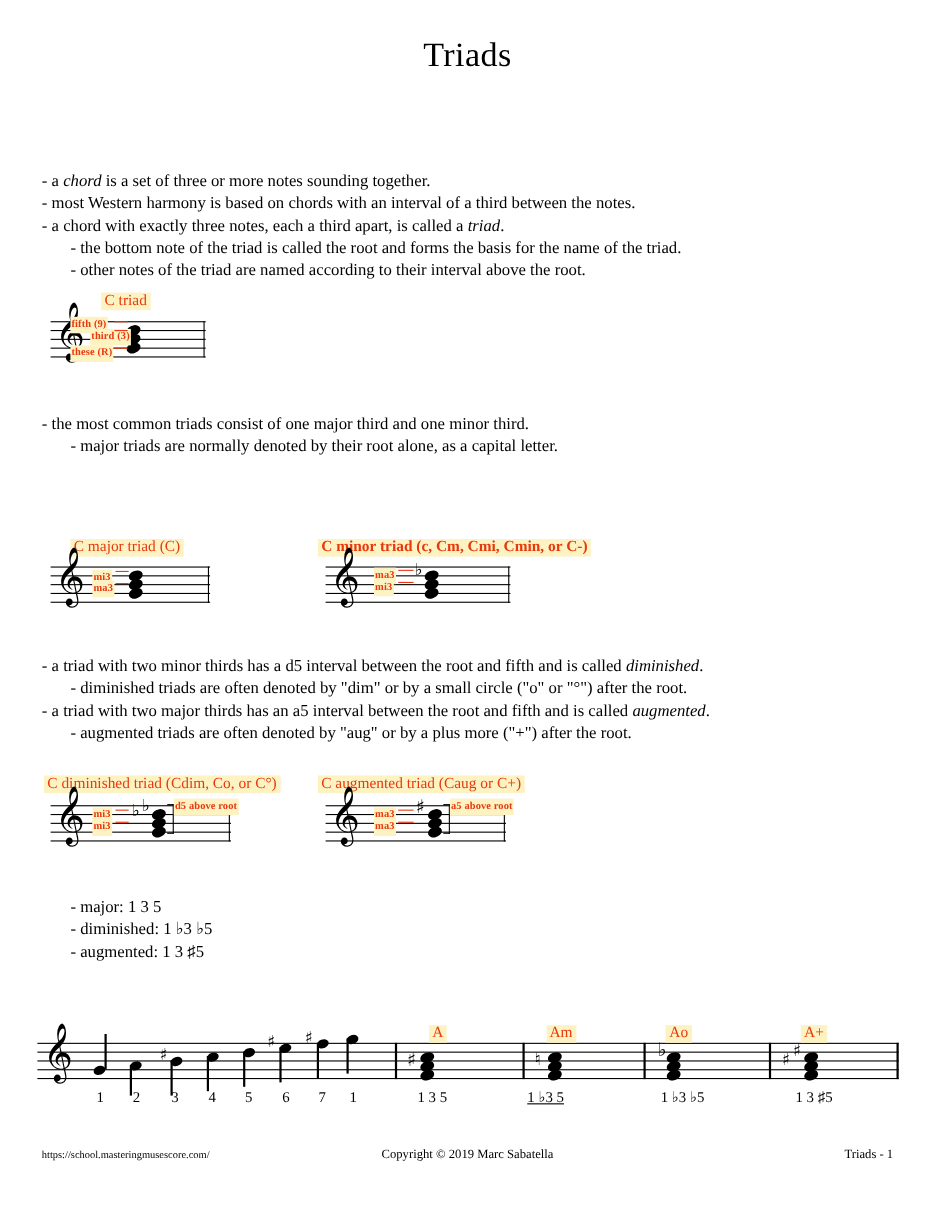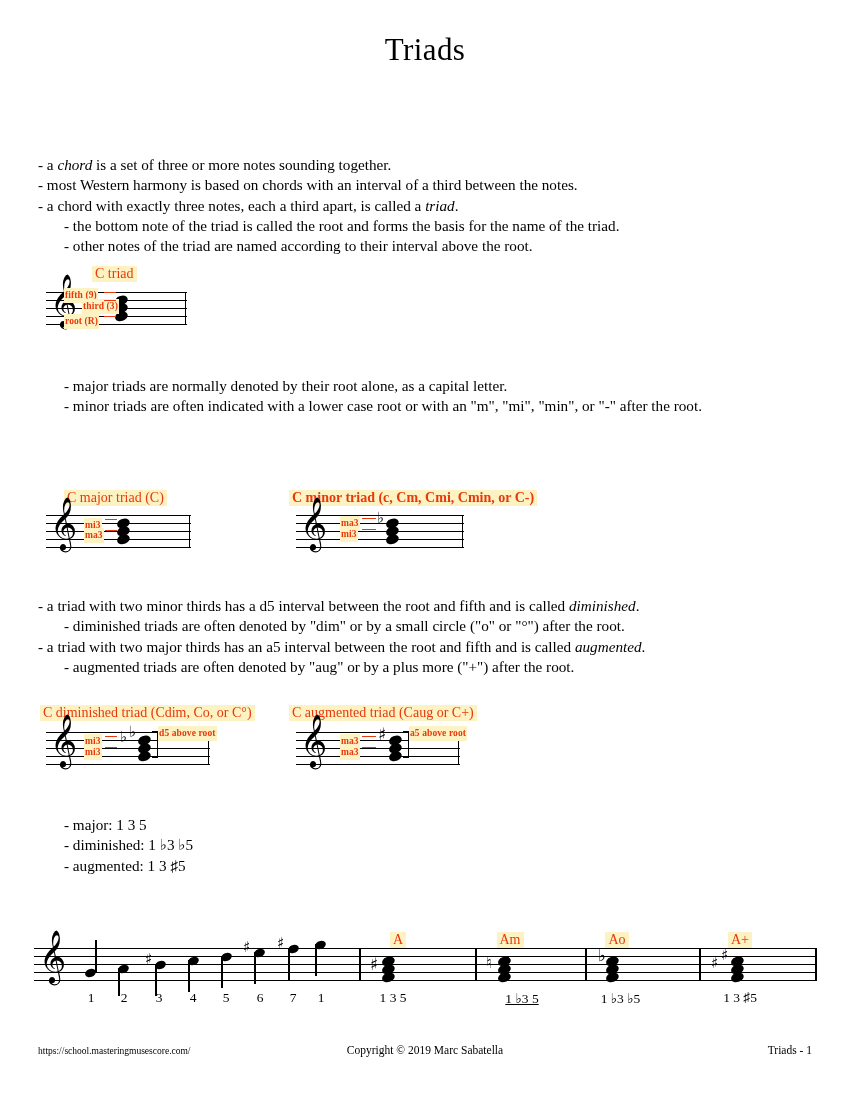--- a/index.html
+++ b/index.html
@@ -116,27 +116,27 @@
     <div class="clef" style="left:50px;top:277px;font-size:46px;">𝄞</div>
 
     <div class="nh big" style="left:115px;top:295.5px;"></div>
     <div class="nh big" style="left:115px;top:303.5px;"></div>
     <div class="nh big" style="left:115px;top:311.5px;"></div>
 
     <div style="position:absolute;left:64px;top:284px;"><span class="hl sm">fifth (9)</span></div>
     <div class="leadline" style="left:104px;top:292px;width:12px;"></div>
     <div style="position:absolute;left:82px;top:295px;"><span class="hl sm">third (3)</span></div>
     <div class="leadline" style="left:104px;top:300px;width:12px;"></div>
-    <div style="position:absolute;left:64px;top:310px;"><span class="hl sm">root (R)</span></div>
+    <div style="position:absolute;left:64px;top:310px;"><span class="hl sm">these (R)</span></div>
     <div class="leadline" style="left:104px;top:316px;width:12px;"></div>
   </div>
 
   <div class="prose" style="left:38px;top:376px;">
+    <div class="ln">- the most common triads consist of one major third and one minor third.</div>
     <div class="ln ind">- major triads are normally denoted by their root alone, as a capital letter.</div>
-    <div class="ln ind">- minor triads are often indicated with a lower case root or with an "m", "mi", "min", or "-" after the root.</div>
   </div>
 
   <div class="sys">
     <div style="position:absolute;left:64px;top:488px;">
       <span class="hl">C major triad (C)</span>
     </div>
 
     <div class="staff" style="left:46px;top:515px;width:145px;height:33px;">
       <div class="sline" style="top:0px;width:145px;"></div>
       <div class="sline" style="top:8px;width:145px;"></div>
@@ -316,21 +316,21 @@
     <div class="nh big" style="left:382px;top:972.5px;"></div>
     <div class="deg" style="left:358px;top:990px;width:70px;">1 3 5</div>
 
     <div style="position:absolute;left:485px;top:930px;width:50px;text-align:center;">
       <span class="hl">Am</span>
     </div>
     <div class="acc" style="left:486px;top:955px;font-size:16px;">♮</div>
     <div class="nh big" style="left:498px;top:956.5px;"></div>
     <div class="nh big" style="left:498px;top:964.5px;"></div>
     <div class="nh big" style="left:498px;top:972.5px;"></div>
-    <div class="deg" style="left:482px;top:990px;width:80px;text-decoration:underline;">1 ♭3 5</div>
+    <div class="deg" style="left:456px;top:990px;width:80px;text-decoration:underline;">1 ♭3 5</div>
 
     <div style="position:absolute;left:592px;top:930px;width:50px;text-align:center;">
       <span class="hl">Ao</span>
     </div>
     <div class="acc" style="left:598px;top:947px;">♭</div>
     <div class="nh big" style="left:606px;top:956.5px;"></div>
     <div class="nh big" style="left:606px;top:964.5px;"></div>
     <div class="nh big" style="left:606px;top:972.5px;"></div>
     <div class="deg" style="left:578px;top:990px;width:85px;">1 ♭3 ♭5</div>
 

